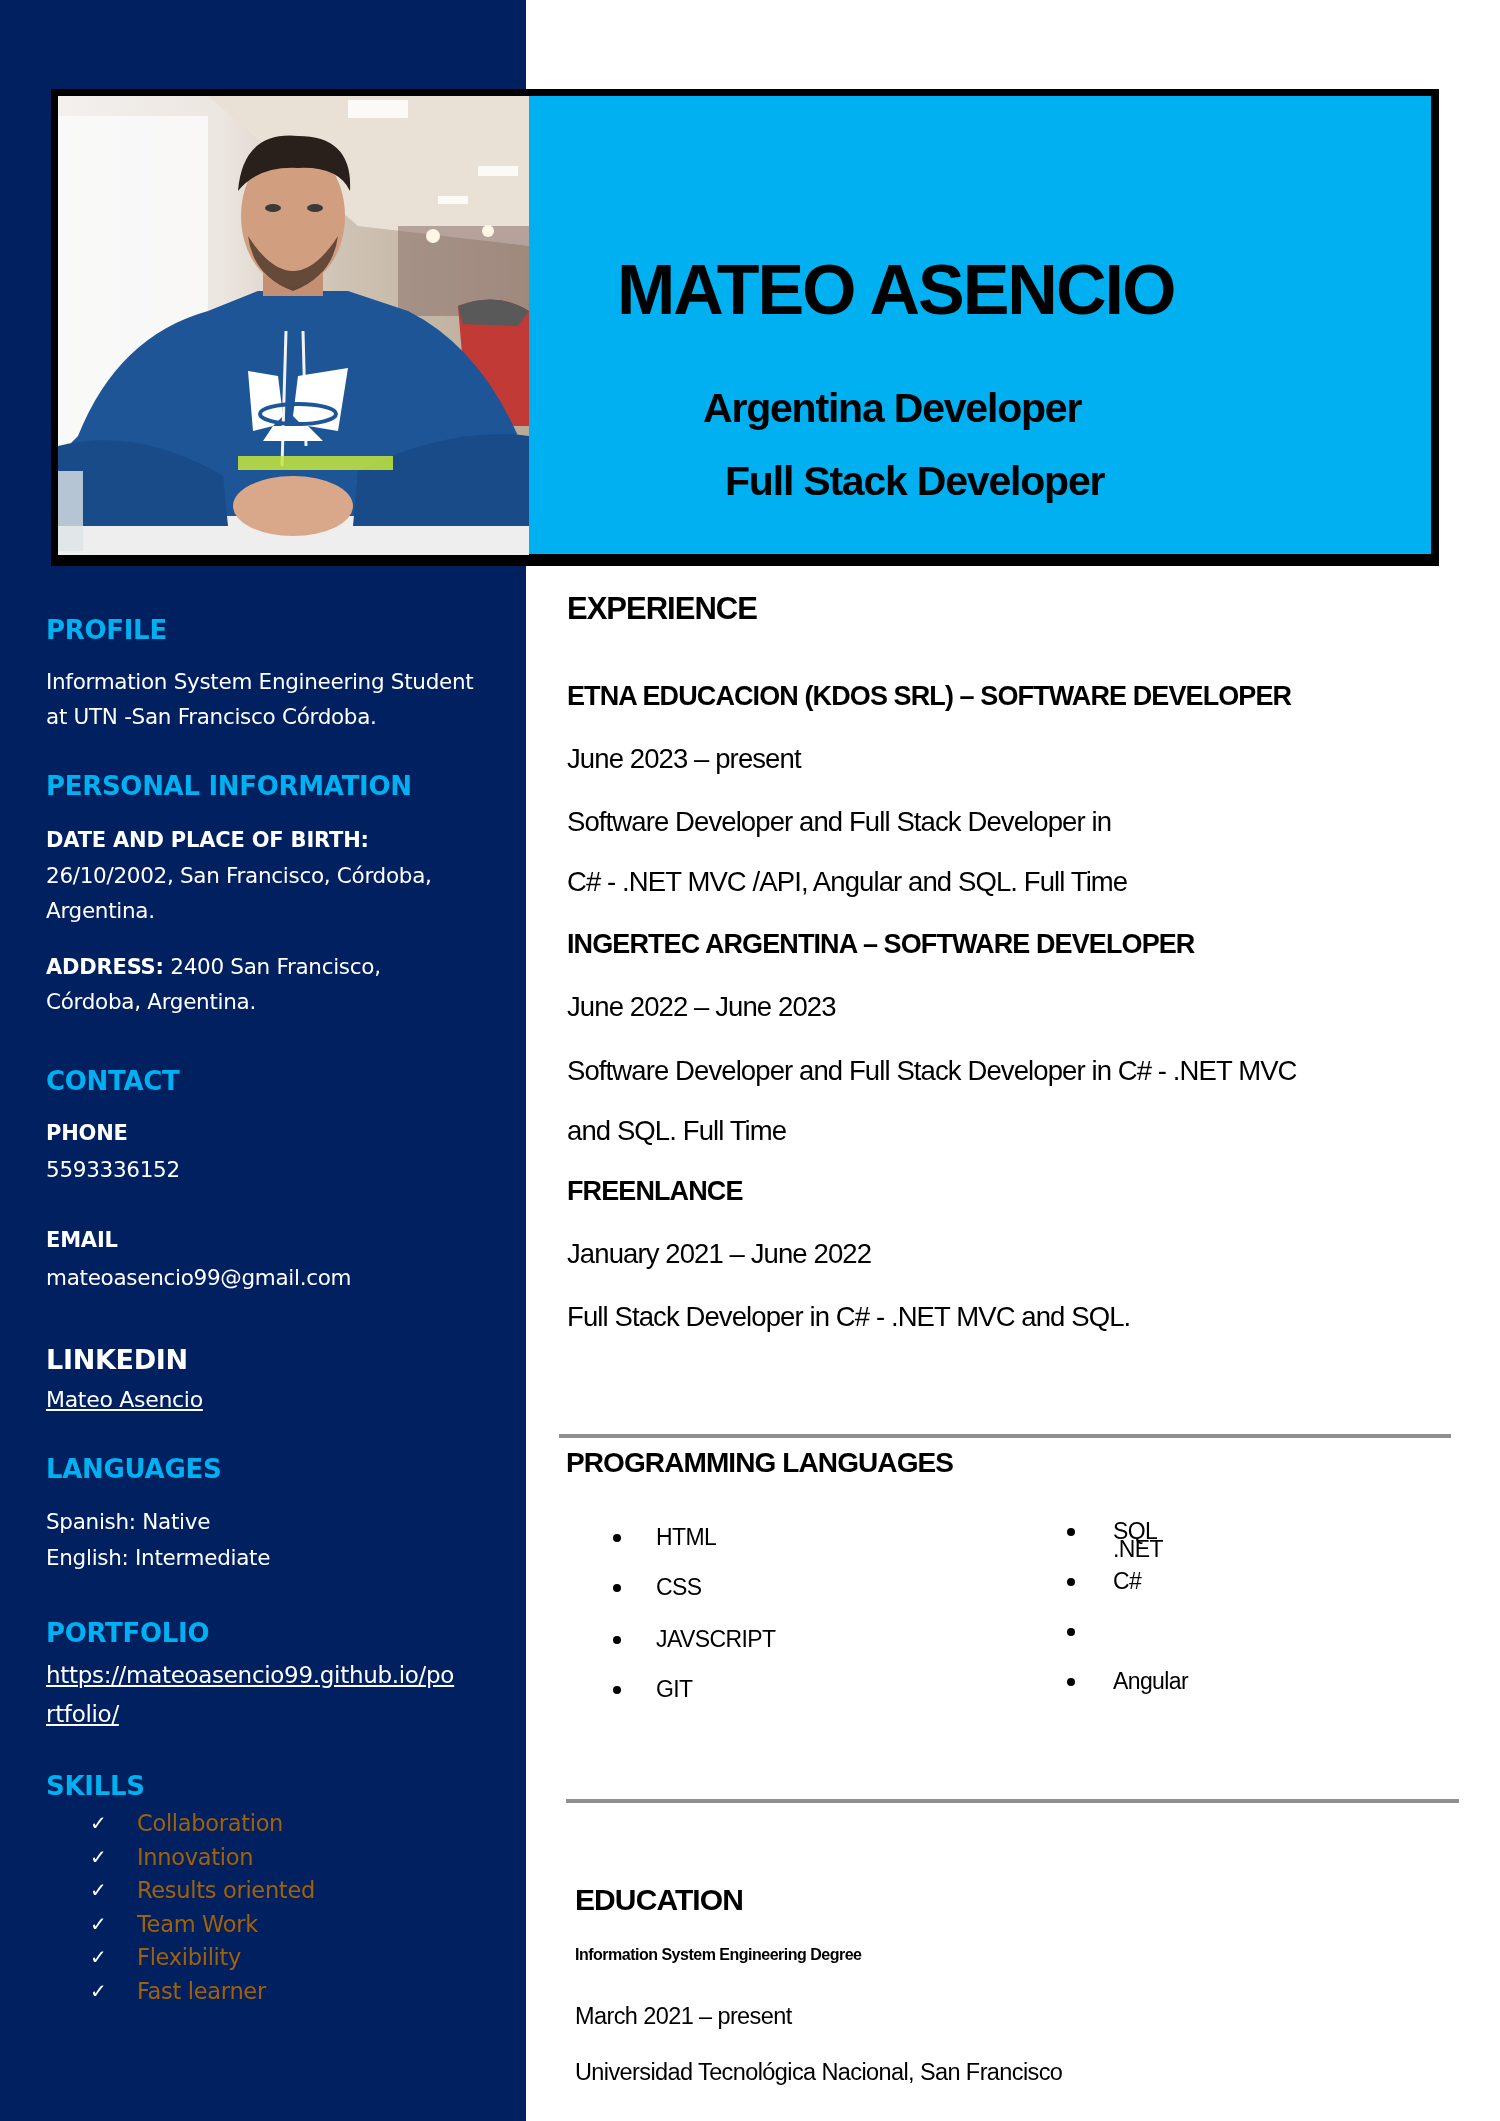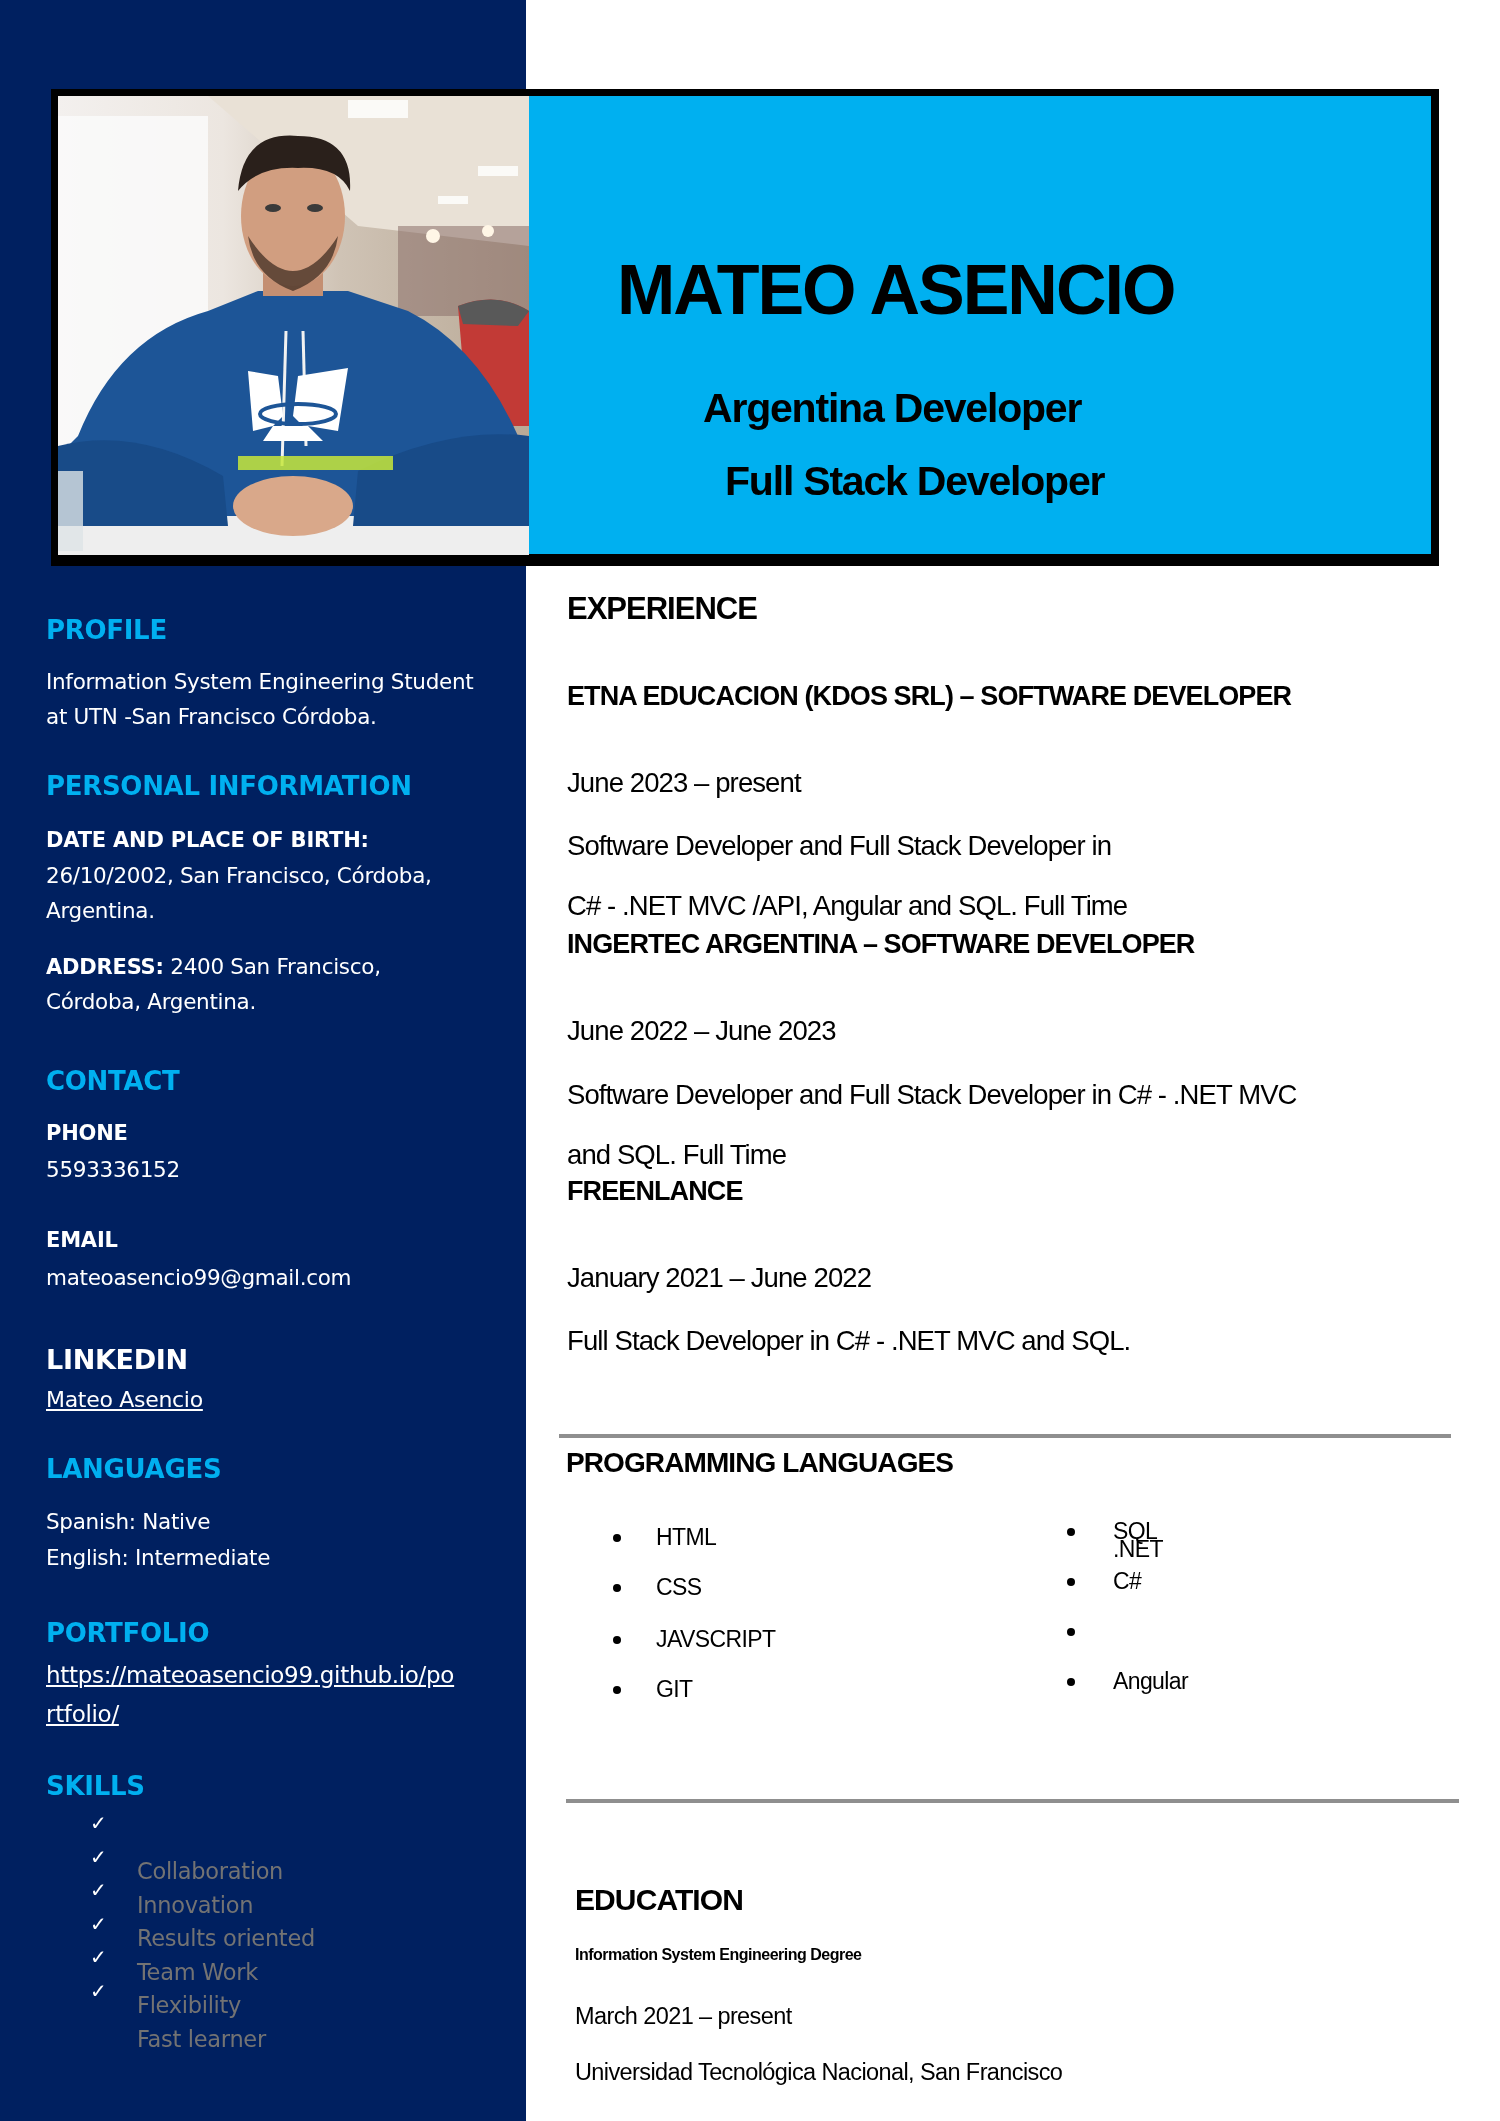--- a/index.html
+++ b/index.html
@@ -5,38 +5,38 @@
   html, body { margin:0; padding:0; }
   body { width:1500px; height:2121px; position:relative; background:#ffffff; overflow:hidden;
          font-family:"DejaVu Sans", "Liberation Sans", sans-serif; }
   .sidebar { position:absolute; left:0; top:0; width:526px; height:2121px; background:#002060; }
   .abs { position:absolute; white-space:nowrap; }
   .side-h { color:#00b0f0; font-weight:bold; font-size:26px; letter-spacing:-0.3px; }
   .side-h-white { color:#ffffff; font-weight:bold; font-size:27px; letter-spacing:-0.3px; }
   .side-sub { color:#ffffff; font-weight:bold; font-size:21px; letter-spacing:-0.2px; }
   .side-txt { color:#ffffff; font-size:21.5px; letter-spacing:-0.3px; }
   .side-link { color:#ffffff; font-size:23px; text-decoration:underline; letter-spacing:-0.3px; }
-  .skill { color:#737373; font-size:22.5px; letter-spacing:-0.3px;margin-top:48px; }
+  .skill { color:#a16207; font-size:22.5px; letter-spacing:-0.3px; }
   .check { color:#ffffff; font-size:20px; }
 
   
   .frame { position:absolute; left:51px; top:89px; width:1388px; height:477px; background:#000; }
   .banner { position:absolute; left:528px; top:96px; width:903px; height:458px; background:#00b0f0; }
   .photo { position:absolute; left:58px; top:96px; width:471px; height:459px; overflow:hidden;
            background:linear-gradient(90deg,#f3f0ee 0%,#ece6e0 35%,#cfc3b5 60%,#b9a996 100%); }
   .name { position:absolute; left:617px; top:250px; font-size:70px; font-weight:bold; color:#000;
           letter-spacing:-2px; font-family:"Liberation Sans", sans-serif; }
   .title1, .title2 { position:absolute; font-size:41px; font-weight:bold; color:#000; letter-spacing:-1.2px;
           font-family:"Liberation Sans", sans-serif; }
   .title1 { left:703px; top:385px; }
   .title2 { left:725px; top:458px; }
 
   .main-h { font-size:31px; font-weight:bold; color:#000; letter-spacing:-1px; font-family:"Liberation Sans", sans-serif; }
   .job-h { font-size:27px; font-weight:bold; color:#000; letter-spacing:-0.9px; font-family:"Liberation Sans", sans-serif; }
-  .main-txt { font-size:27.5px; color:#000; letter-spacing:-0.9px; font-family:"Liberation Sans", sans-serif;margin-top:24px; }
+  .main-txt { font-size:27.5px; color:#000; letter-spacing:-0.9px; font-family:"Liberation Sans", sans-serif; }
   .lang-item { font-size:23px; color:#000; letter-spacing:-0.6px; font-family:"Liberation Sans", sans-serif; }
   .bullet { position:absolute; width:8px; height:8px; border-radius:50%; background:#000; }
   .hr { position:absolute; height:4px; background:#8f8f8f; }
   .edu-h { font-size:30px; font-weight:bold; color:#000; letter-spacing:-0.9px; font-family:"Liberation Sans", sans-serif; }
   .edu-sub { font-size:16px; font-weight:bold; color:#000; letter-spacing:-0.5px; font-family:"Liberation Sans", sans-serif; }
   .edu-txt { font-size:23.5px; color:#000; letter-spacing:-0.6px; font-family:"Liberation Sans", sans-serif; }
 </style>
 </head>
 <body>
 

